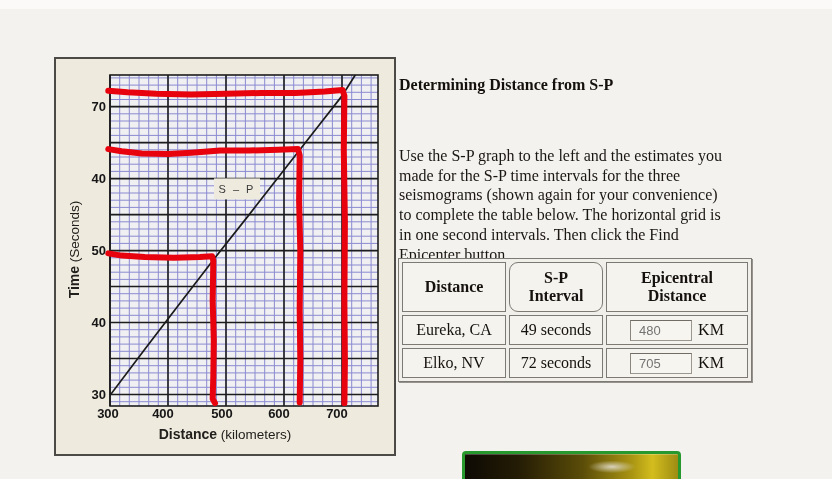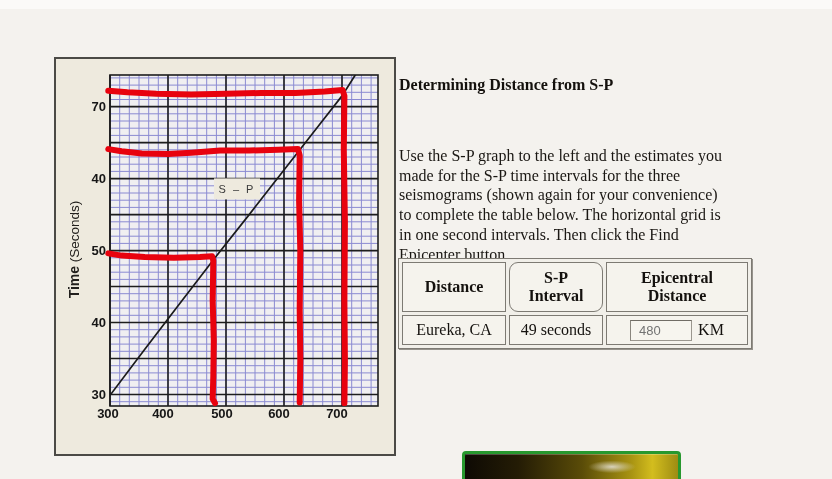--- a/index.html
+++ b/index.html
@@ -192,20 +192,21 @@
   <div class="ytick" style="top:184px">50</div>
   <div class="ytick" style="top:256px">40</div>
   <div class="ytick" style="top:328px">30</div>
 
   <div class="xtick" style="left:30px">300</div>
   <div class="xtick" style="left:85px">400</div>
   <div class="xtick" style="left:144px">500</div>
   <div class="xtick" style="left:201px">600</div>
   <div class="xtick" style="left:259px">700</div>
 
+  <div class="x-title"><span class="axis-bold">Distance</span><span> (kilometers)</span></div>
   <div class="y-title"><span class="axis-bold">Time</span><span> (Seconds)</span></div>
 </div>
 
 <div class="heading">Determining Distance from S-P</div>
 <div class="instructions">Use the S-P graph to the left and the estimates you
 made for the S-P time intervals for the three
 seismograms (shown again for your convenience)
 to complete the table below. The horizontal grid is
 in one second intervals. Then click the Find
 Epicenter button.</div>
@@ -221,17 +222,25 @@
 Distance</th>
     </tr>
     <tr class="row-plain">
       <td>Eureka, CA</td>
       <td>49 seconds</td>
       <td>
         <input class="distance" type="text" value="480" style="">
         <span class="unit">KM</span>
       </td>
     </tr>
+    <tr class="row-plain">
+      <td>Elko, NV</td>
+      <td>72 seconds</td>
+      <td>
+        <input class="distance" type="text" value="705" style="">
+        <span class="unit">KM</span>
+      </td>
+    </tr>
   </tbody>
     </table>
 </div>
 
 <div class="find-btn"></div>
 
 </body></html>

